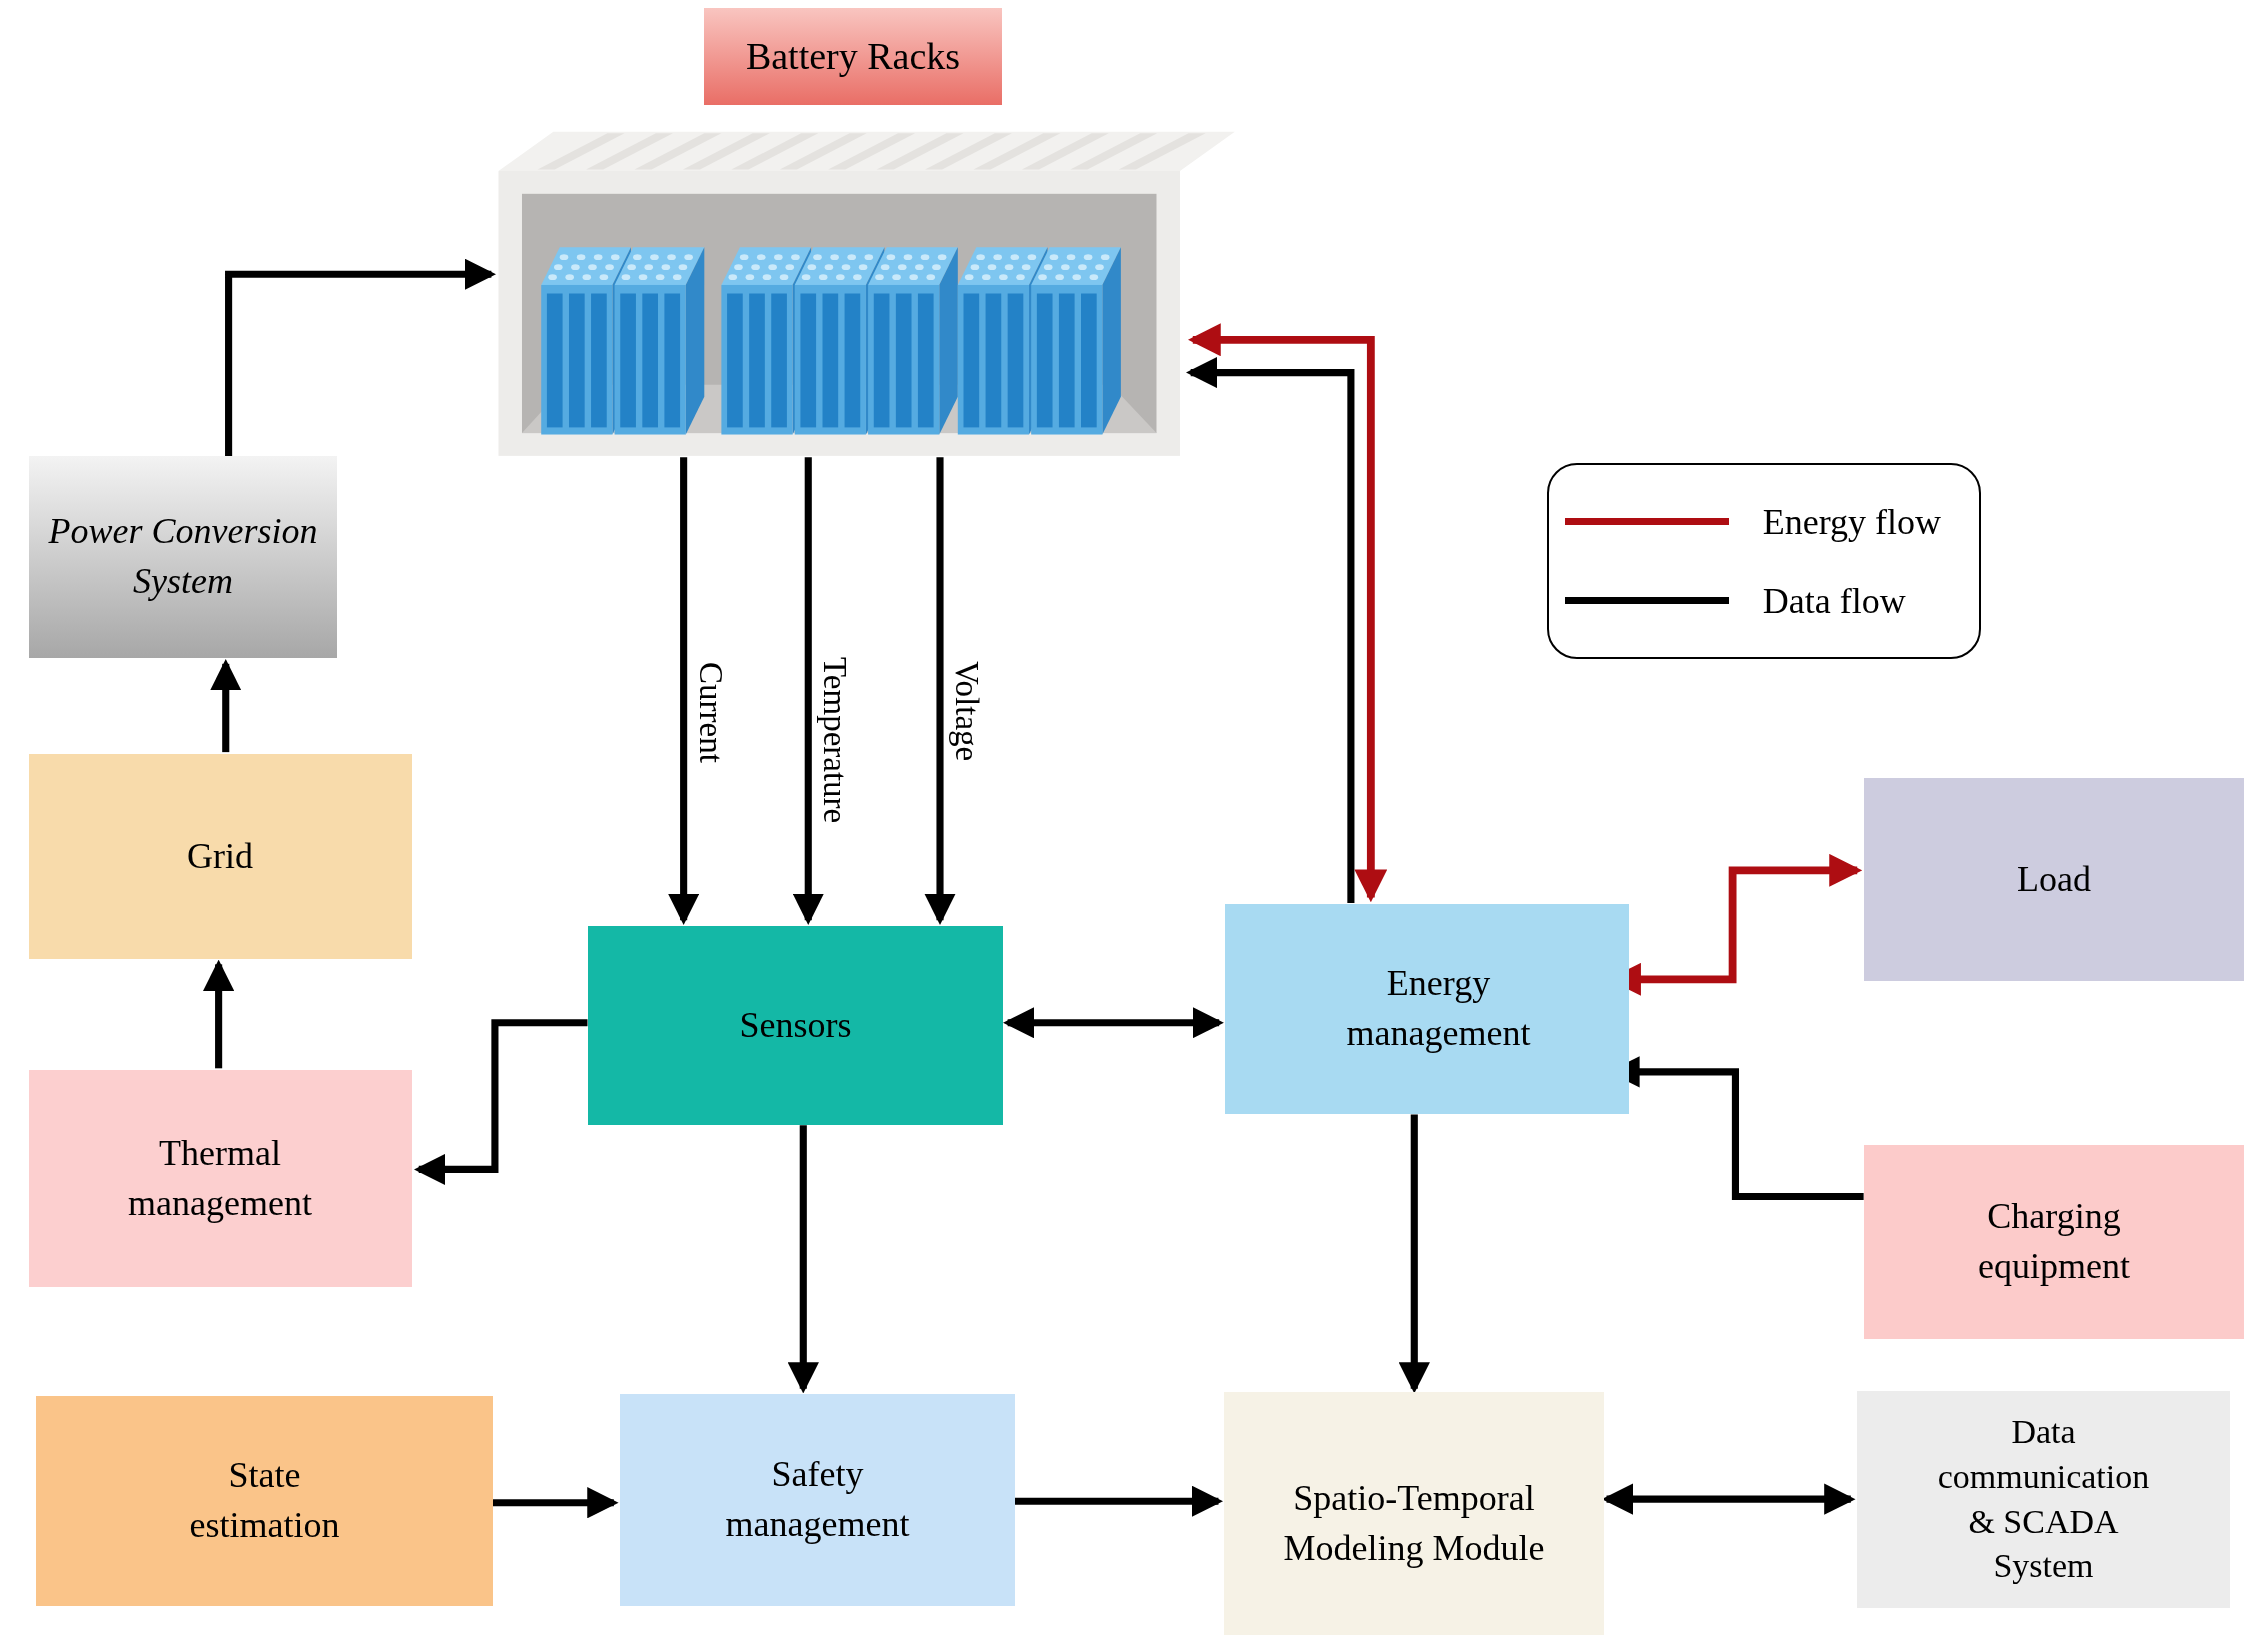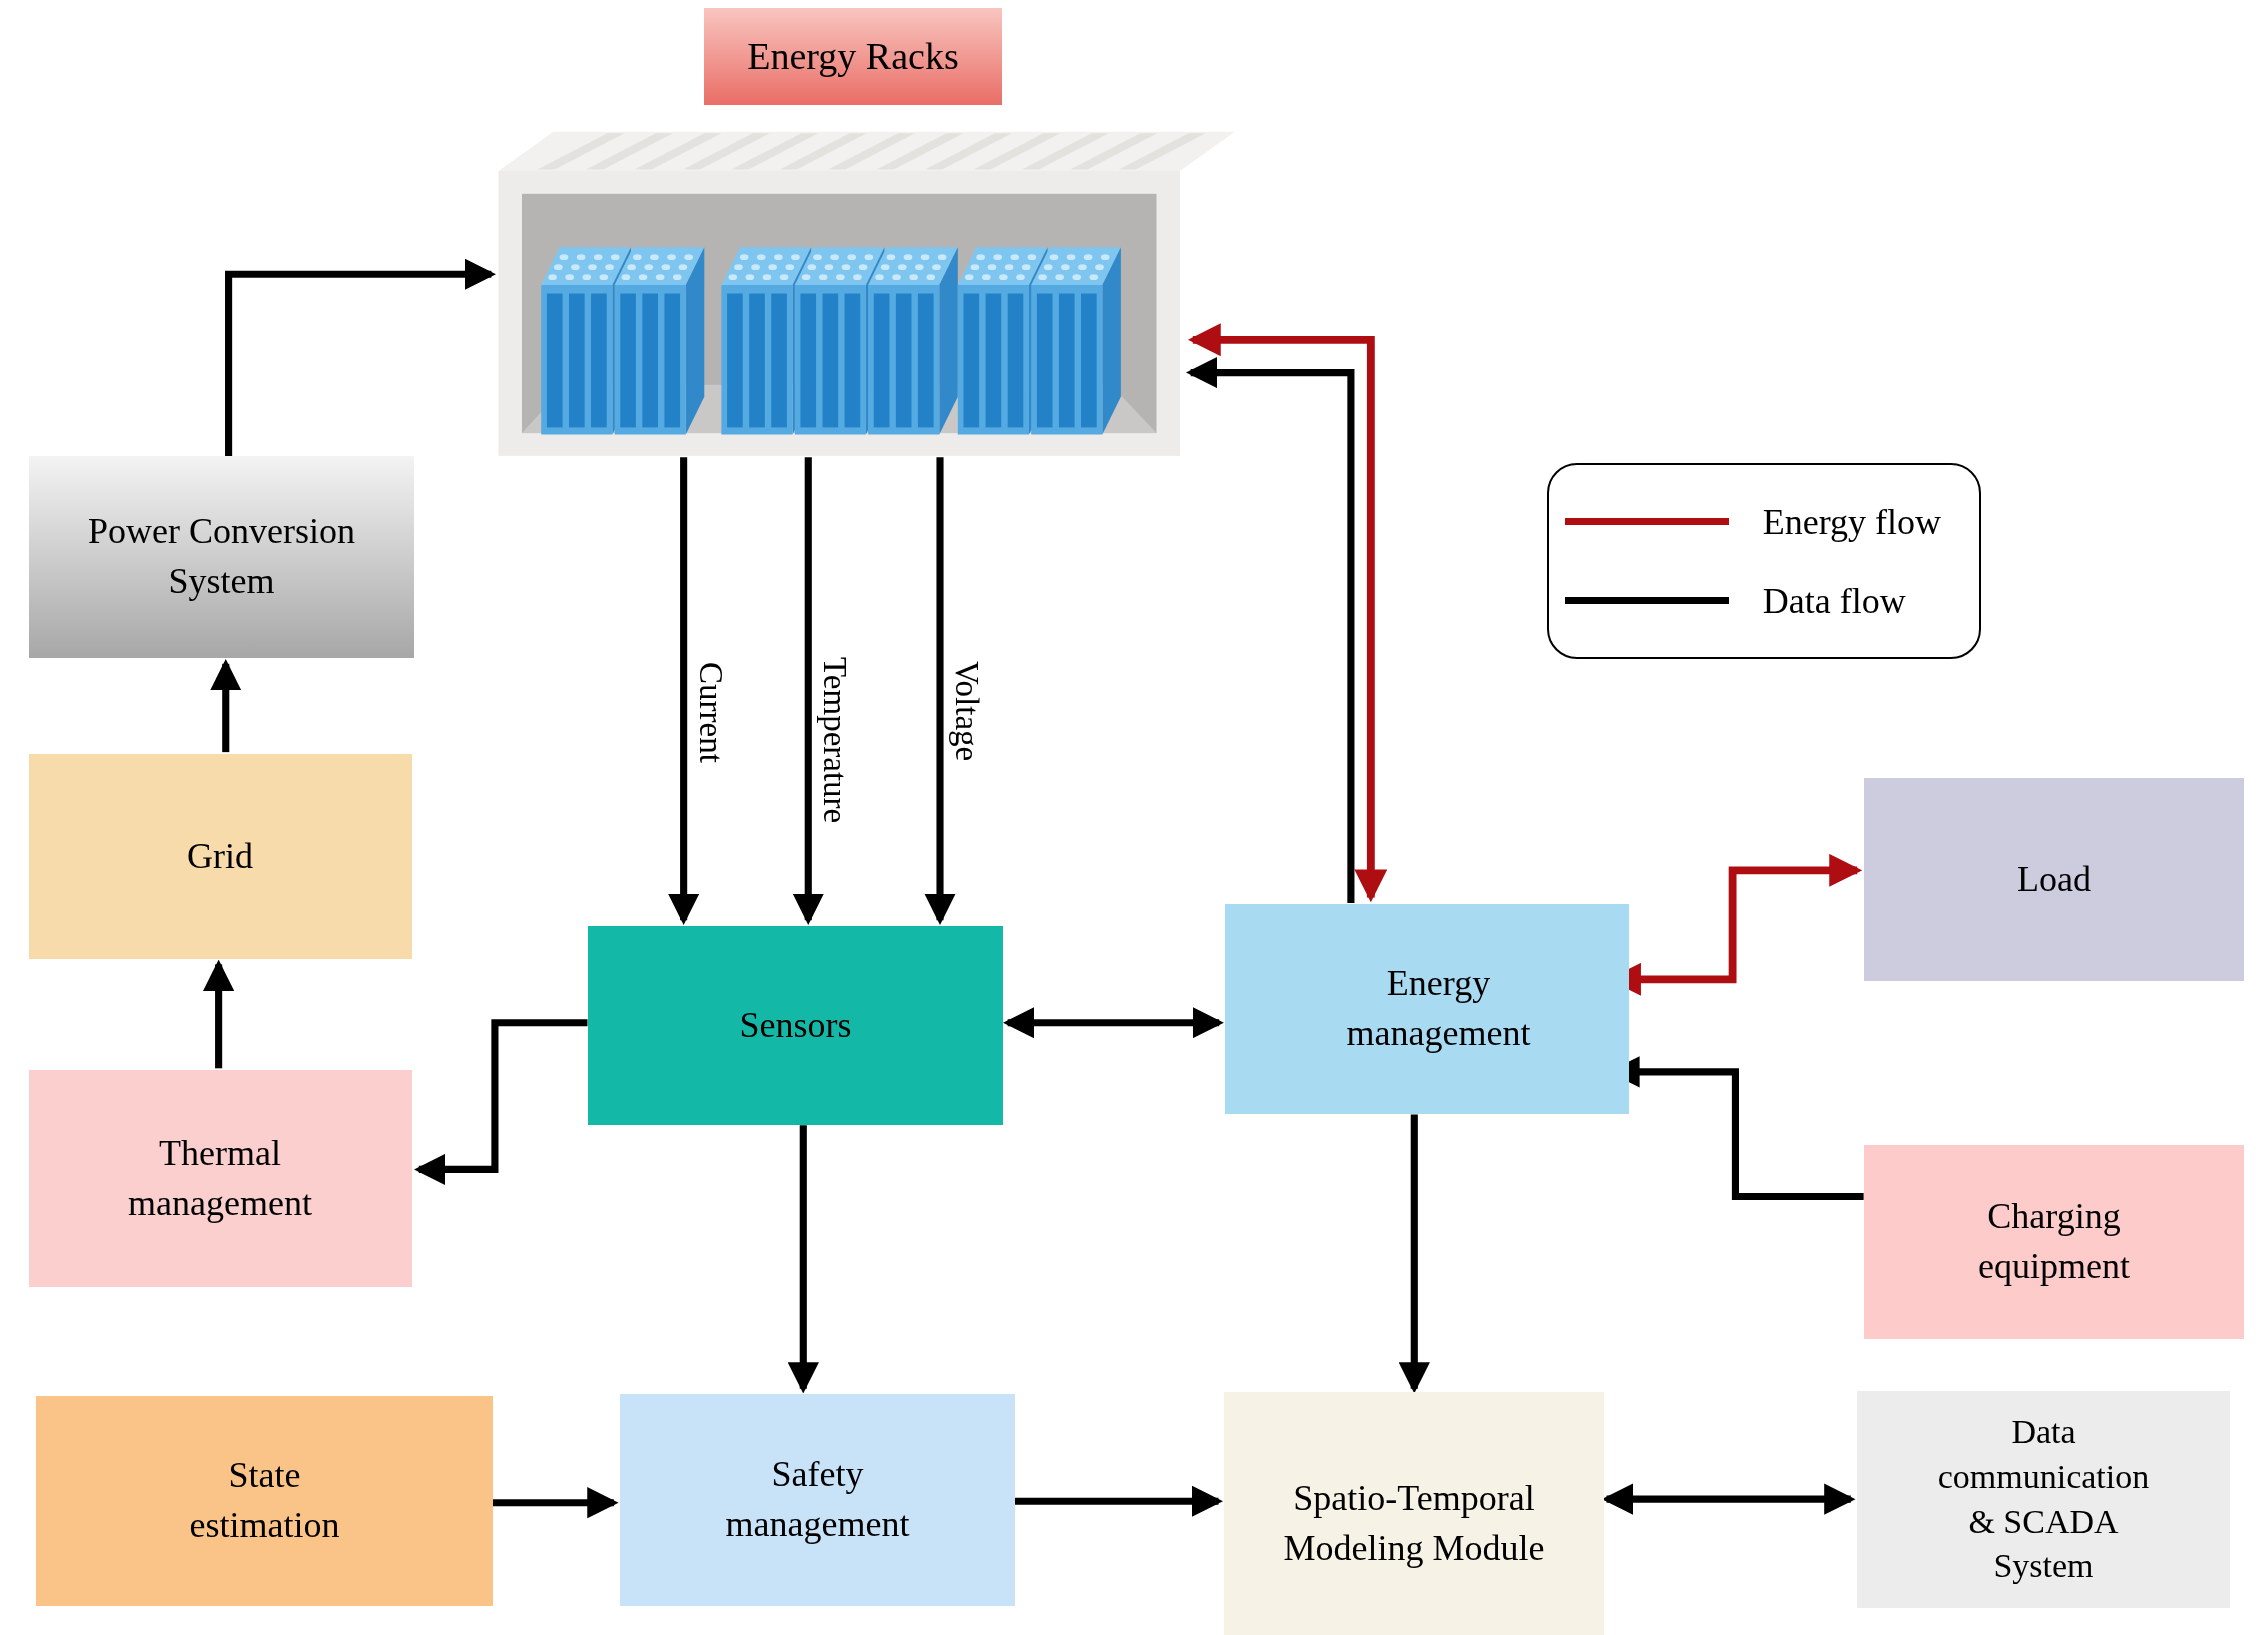--- a/index.html
+++ b/index.html
@@ -139,23 +139,23 @@
       <path d="M1897,1268 V523 H1672" marker-end="url(#ab)"></path>
       <path d="M2617,1680 H2437 V1505 H2265" marker-end="url(#ab)"></path>
     </g>
 
     <g fill="none" stroke="#ae0d12" stroke-width="11">
       <path d="M1675,477 H1925 V1260" marker-start="url(#ar)" marker-end="url(#ar)"></path>
       <path d="M2265,1375 H2433 V1222 H2608" marker-start="url(#ar)" marker-end="url(#ar)"></path>
     </g>
   </svg>
 
-  <div class="title-badge">Energy Racks</div>
+  <div class="title-badge">Battery Racks</div>
 
-  <div class="box pcs" style="left:29px;top:456px;width:385px;height:202px;">Power Conversion
+  <div class="box pcs" style="left:29px;top:456px;width:308px;height:202px;font-style:italic;">Power Conversion
 System</div>
   <div class="box grid" style="left:28.5px;top:754px;width:383px;height:205px;">Grid</div>
   <div class="box thermal" style="left:28.5px;top:1070px;width:383px;height:217px;">Thermal
 management</div>
   <div class="box state" style="left:36px;top:1396px;width:457px;height:210px;">State
 estimation</div>
   <div class="box sensors" style="left:588px;top:926px;width:415px;height:199px;">Sensors</div>
   <div class="box safety" style="left:620px;top:1394px;width:395px;height:212px;">Safety
 management</div>
   <div class="box energy" style="left:1225px;top:904px;width:381px;height:210px;padding-left:23px;">Energy

